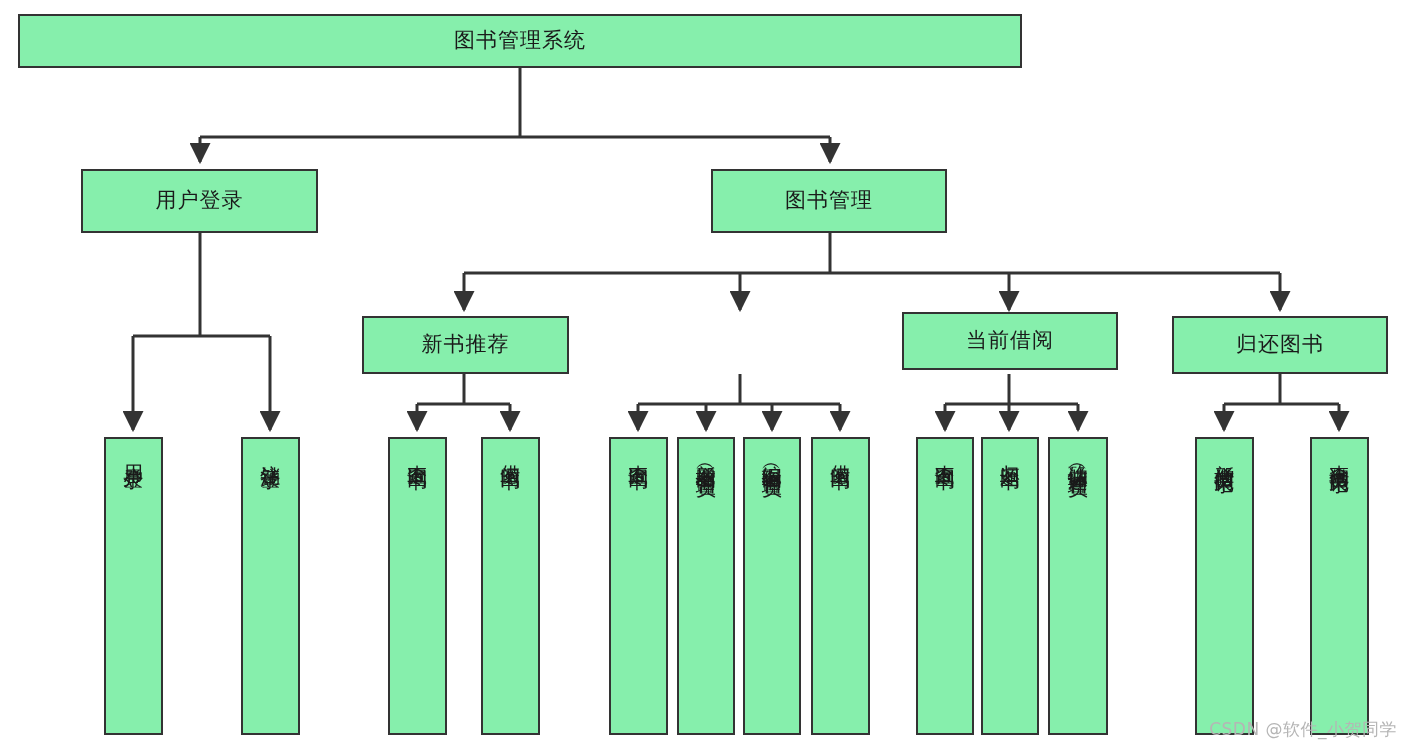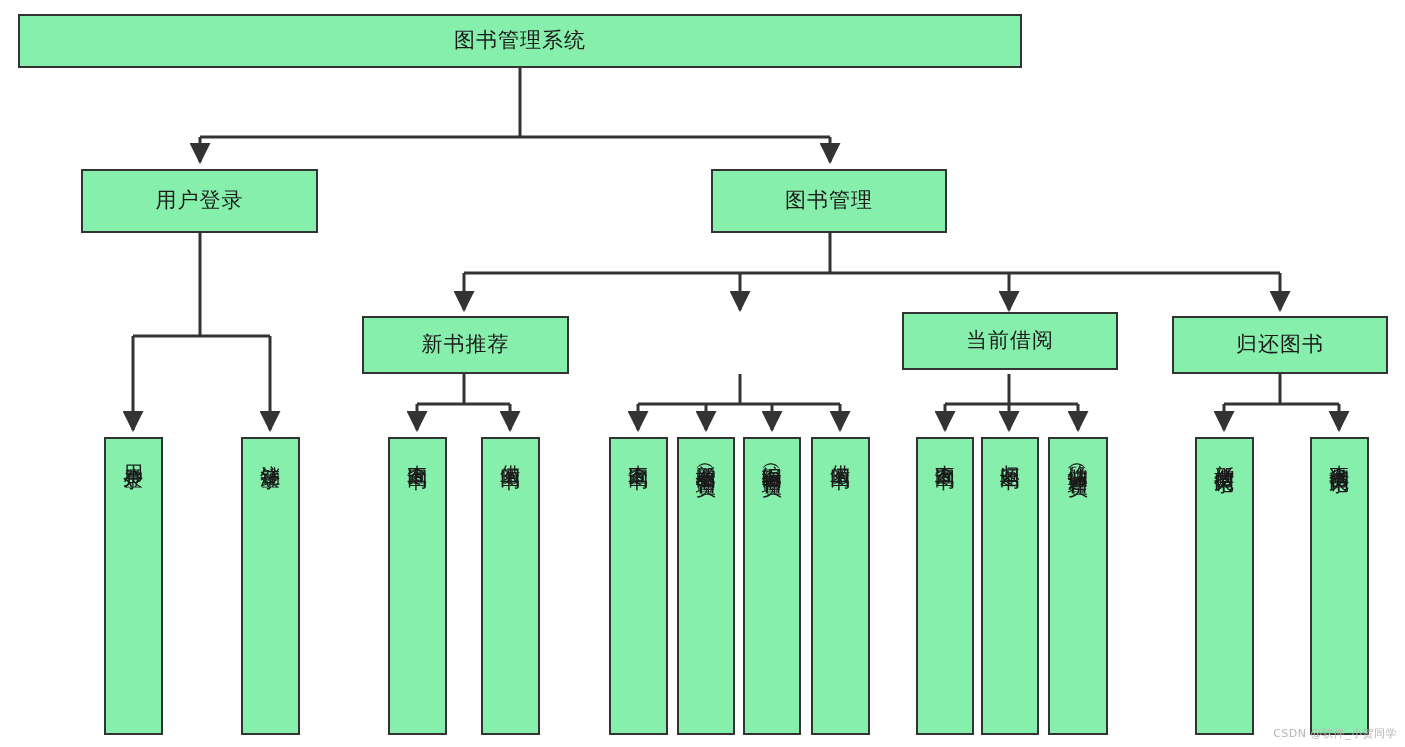--- a/index.html
+++ b/index.html
@@ -55,21 +55,21 @@
     font-size: 20px;
     line-height: 1.32;
     letter-spacing: 2px;
     text-align: left;
     margin-top: 4px;
   }
   .watermark {
     position: absolute;
     right: 8px;
     bottom: 6px;
-    font-size: 11px;
+    font-size: 17px;
     color: #b5b5b5;
     letter-spacing: 0.5px;
     white-space: nowrap;
   }
 </style>
 </head>
 <body>
 
 <div id="canvas">
 

